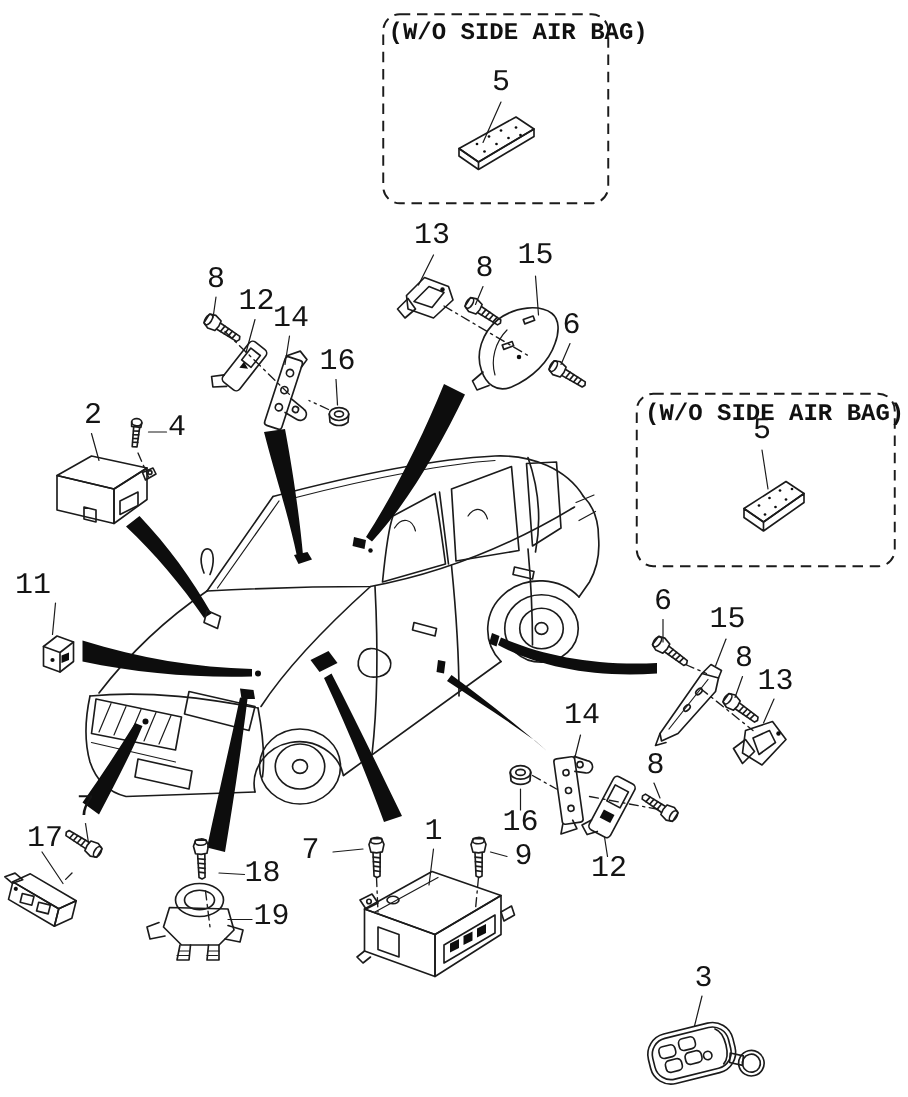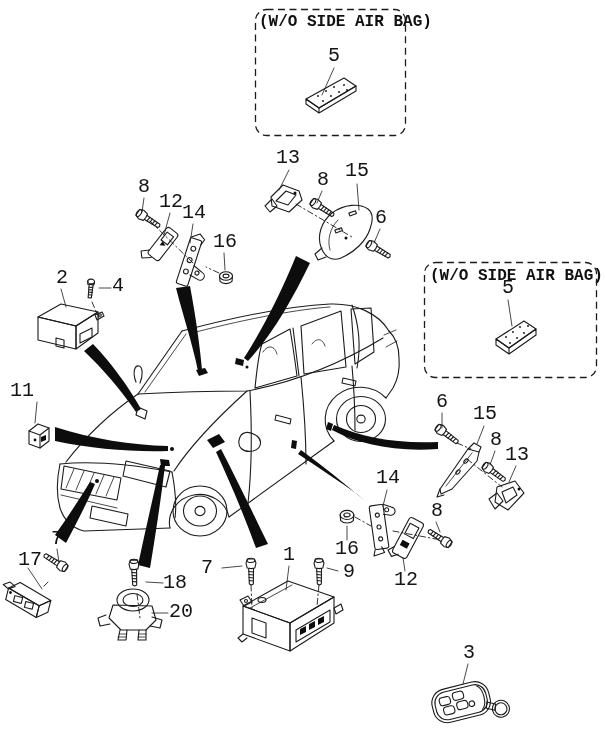--- a/index.html
+++ b/index.html
@@ -390,16 +390,16 @@
 <div class="callout" style="left:388px;top:468px;">14</div>
 <div class="callout" style="left:437px;top:501px;">8</div>
 <div class="callout" style="left:347px;top:539px;">16</div>
 <div class="callout" style="left:406px;top:570px;">12</div>
 <div class="callout" style="left:57px;top:529px;">7</div>
 <div class="callout" style="left:30px;top:518px;margin-top:32px;">17</div>
 <div class="callout" style="left:207px;top:558px;">7</div>
 <div class="callout" style="left:289px;top:545px;">1</div>
 <div class="callout" style="left:349px;top:562px;">9</div>
 <div class="callout" style="left:175px;top:573px;text-align:center;">18</div>
-<div class="callout" style="left:181px;top:602px;">20</div>
+<div class="callout" style="left:181px;top:602px;">19</div>
 <div class="callout" style="left:469px;top:643px;">3</div>
 
 </div>
 
 </body></html>

